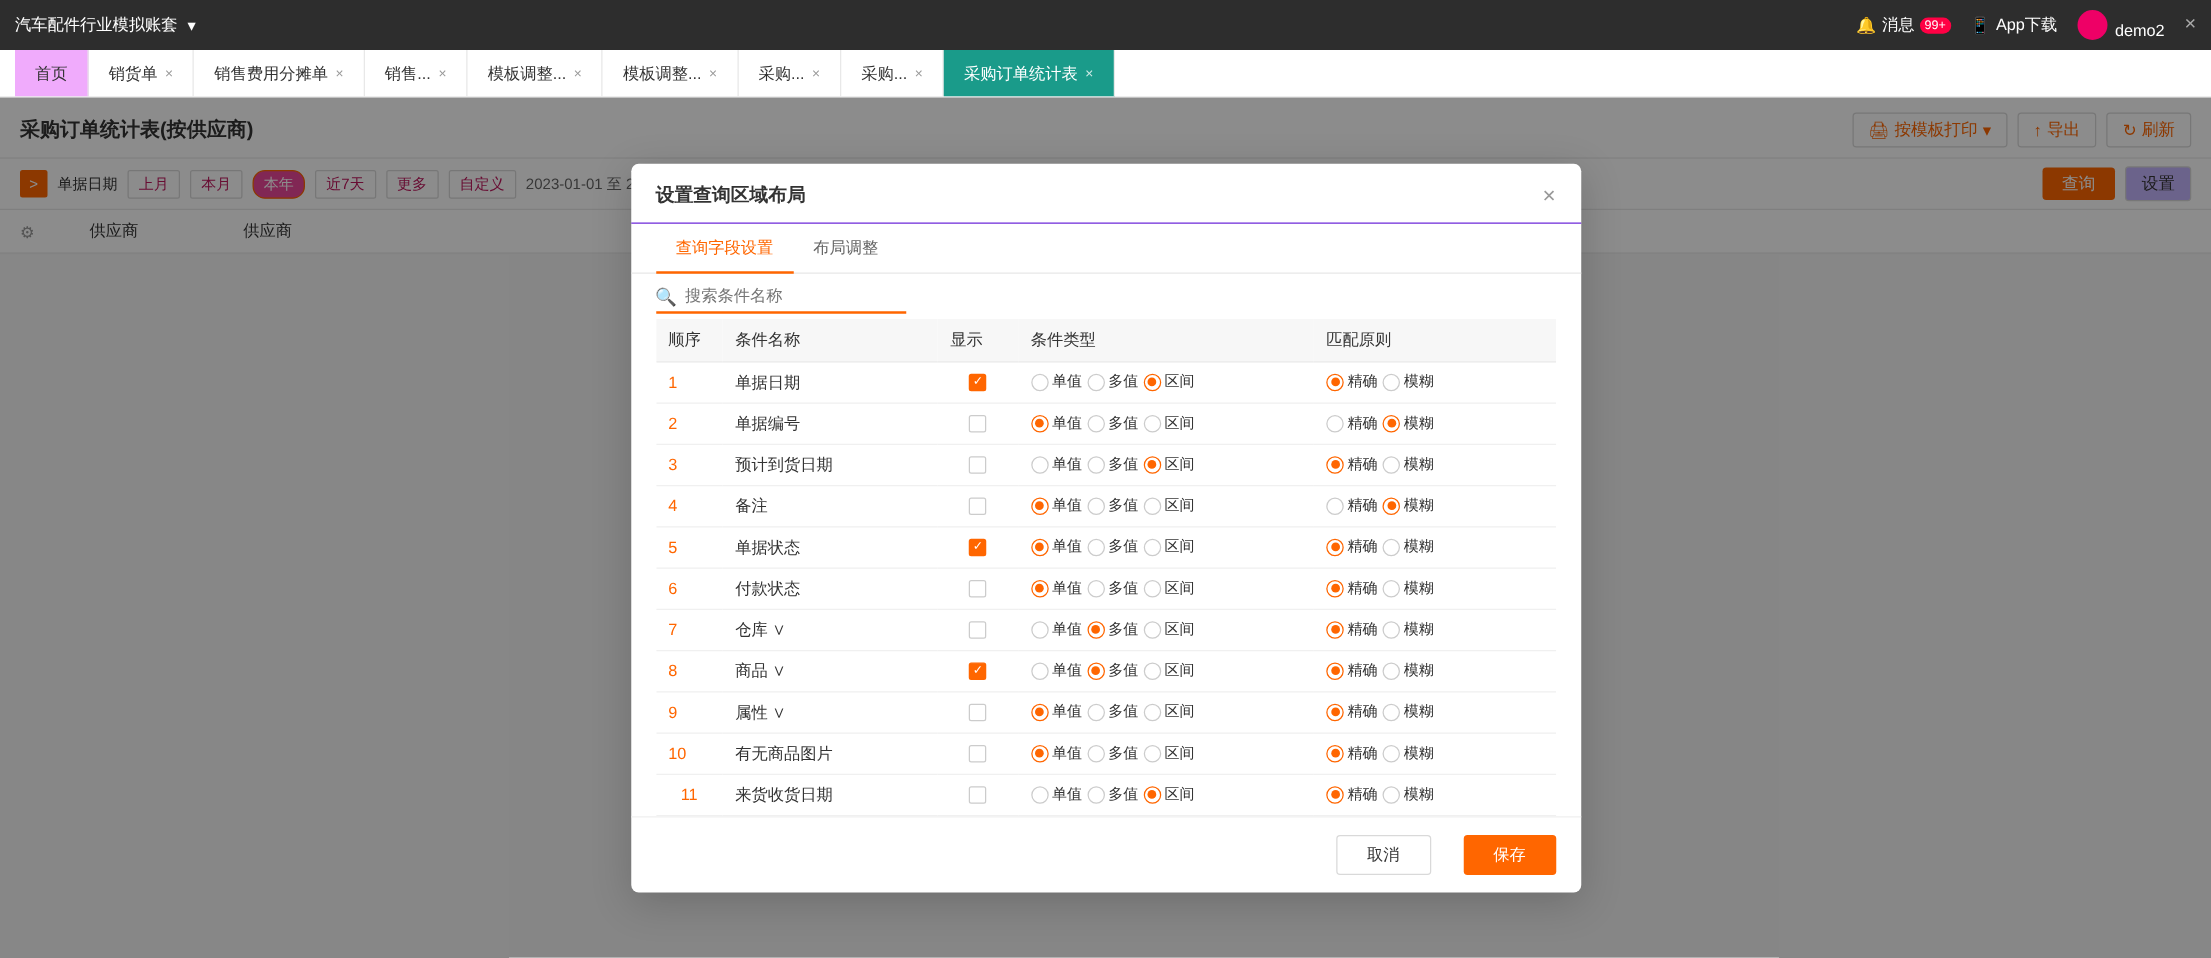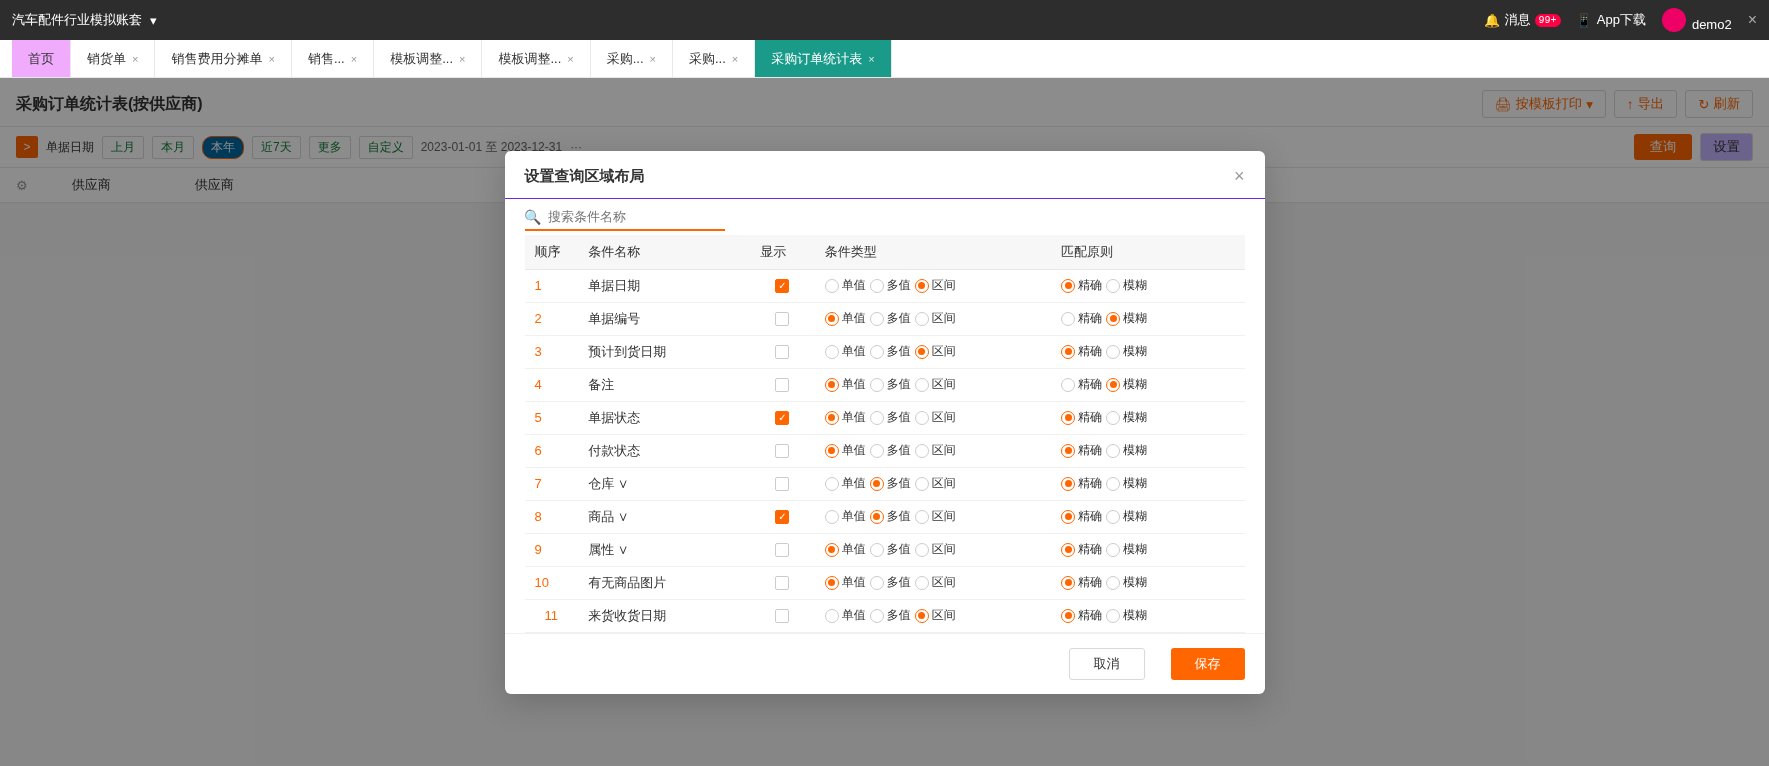--- a/index.html
+++ b/index.html
@@ -11,21 +11,21 @@
       background: #2d2d2d;
       display: flex;
       align-items: center;
       justify-content: space-between;
       padding: 0 12px;
       color: #fff;
     }
     .top-bar-left { display: flex; align-items: center; gap: 8px; font-size: 13px; }
     .top-bar-right { display: flex; align-items: center; gap: 16px; font-size: 13px; }
     .top-bar-right .msg-badge { position: relative; display: flex; align-items: center; gap: 4px; }
-    .badge-red { background: #f04; color: #fff; border-radius: 8px; font-size: 10px; padding: 1px 4px; font-family: Liberation Mono, monospace; }
+    .badge-red { background: #f04; color: #fff; border-radius: 8px; font-size: 10px; padding: 1px 4px; }
     .close-btn-top { color: #aaa; cursor: pointer; font-size: 16px; }
 
     
     .tab-bar {
       height: 38px;
       background: #fff;
       display: flex;
       align-items: center;
       padding: 0 0 0 0;
       border-bottom: 1px solid #e8e8e8;
@@ -74,22 +74,22 @@
     .filter-bar {
       background: #fff;
       padding: 6px 16px;
       display: flex;
       align-items: center;
       gap: 8px;
       border-bottom: 1px solid #e8e8e8;
     }
     .filter-toggle { background: #f60; color: #fff; border: none; width: 22px; height: 22px; cursor: pointer; border-radius: 2px; font-size: 12px; }
     .filter-date-label { color: #333; font-size: 12px; }
-    .filter-btn { padding: 2px 8px; border: 1px solid #d9d9d9; background: #fff; cursor: pointer; border-radius: 2px; font-size: 12px; color: #15803d; }
-    .filter-btn.active { background: #0369a1; color: #fff; border-color: #f60; border-radius: 10px; }
+    .filter-btn { padding: 2px 8px; border: 1px solid #d9d9d9; background: #fff; cursor: pointer; border-radius: 2px; font-size: 12px; color: #be185d; }
+    .filter-btn.active { background: #ec4899; color: #fff; border-color: #f60; border-radius: 10px; }
     .filter-date-range { font-size: 12px; color: #666; }
     .filter-more { font-size: 12px; color: #666; cursor: pointer; }
     .spacer { flex: 1; }
     .btn-query { background: #f60; color: #fff; border: none; padding: 4px 16px; border-radius: 3px; cursor: pointer; }
     .btn-set { background: #c4b5fd; border: 1px solid #d9d9d9; color: #333; padding: 4px 12px; border-radius: 3px; cursor: pointer; }
 
     
     .overlay {
       position: absolute;
       top: 0; left: 0; right: 0; bottom: 0;
@@ -366,20 +366,28 @@
   </div>
 
   <div class="overlay">
     <div class="modal">
 
       <div class="modal-header">
         <span class="modal-title">设置查询区域布局</span>
         <span class="modal-close">×</span>
       </div>
 
+      <div class="modal-tabs">
+        <div class="modal-tab active">
+          <span>查询字段设置</span>
+        </div>
+        <div class="modal-tab">
+          <span>布局调整</span>
+        </div>
+      </div>
 
       <div class="modal-search">
         <div class="modal-search-inner">
           <span style="color:#999;font-size:14px;">🔍</span>
           <input type="text" placeholder="搜索条件名称" style="">
         </div>
       </div>
 
       <div class="modal-table">
         <table>

